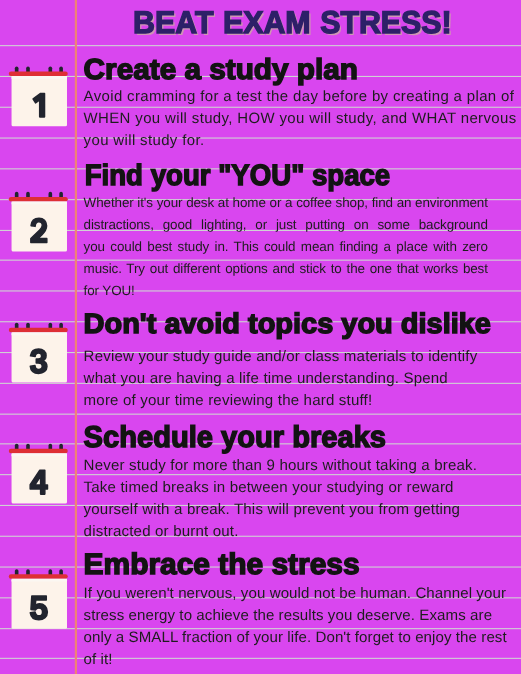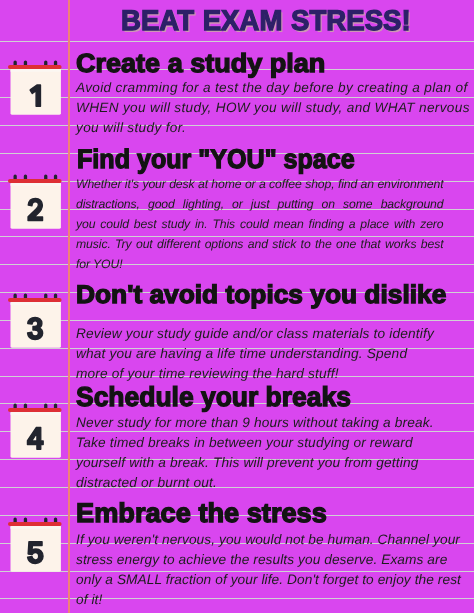--- a/index.html
+++ b/index.html
@@ -7,21 +7,21 @@
        -webkit-font-smoothing:antialiased;text-rendering:geometricPrecision;}
   #page{position:relative;width:474px;height:613px;background:#d946ef;overflow:hidden;}
   .rule{position:absolute;left:0;width:474px;height:1px;background:#d0d1d3;}
   #margin-line{position:absolute;left:68.1px;top:0;width:2.1px;height:613px;background:#ef8275;}
   #title{position:absolute;left:121.2px;top:6.8px;width:340px;white-space:nowrap;text-align:left;font-weight:bold;font-size:28.6px;color:#2d2068;line-height:28.6px;transform:scaleX(0.965);transform-origin:left top;
     letter-spacing:0px;word-spacing:1.0px;-webkit-text-stroke:1.28px #2d2068;text-shadow:1.8px 1.7px 0 rgba(203,184,155,.7);}
   .item{position:absolute;left:0;width:474px;}
   .cal{position:absolute;left:8.2px;width:58px;height:54px;-webkit-font-smoothing:antialiased;opacity:0.999;}
   .head{position:absolute;left:76.5px;font-weight:bold;color:#131313;white-space:nowrap;
     -webkit-text-stroke:1.35px #131313;transform-origin:left top;}
-  .body{position:absolute;left:76px;color:#1d1d1d;font-style:italic;}
+  .body{position:absolute;left:76px;color:#1d1d1d;}
   .bl{white-space:nowrap;height:19.78px;line-height:19.78px;}
   .just .bl{white-space:normal;text-align:justify;text-align-last:justify;width:367.5px;}
   .just .bl.last{text-align:center;text-align-last:left;}
 </style>
 </head>
 <body>
 
 <div id="page">
   <div id="rules">
       <div class="rule" style="top: 41.4px;"></div>
@@ -101,21 +101,21 @@
             <rect x="36.1" y="-4.6" width="3.3" height="7.6" rx="1.65" fill="#22242e"></rect>
             <rect x="45.9" y="-4.6" width="3.3" height="7.6" rx="1.65" fill="#22242e"></rect>
             <rect x="0" y="0" width="53.6" height="4.1" rx="2.05" fill="#de2f35"></rect>
             <rect x="2.5" y="4.1" width="50.4" height="2.6" fill="#fbf7f2"></rect>
             <g transform="translate(17.58,19.60) scale(0.1944,0.2160)">
               <path d="M 49 -1 C 70 -1 84 10 84 26 C 84 37 77 45 67 48 C 79 51 88 60 88 72 C 88 89 72 101 49 101 C 27 101 12 90 10 71 L 32 68 C 33 79 39 85 49 85 C 59 85 66 79 66 71 C 66 62 59 57 47 57 L 38 57 L 38 41 L 47 41 C 57 41 63 36 63 28 C 63 20 57 15 49 15 C 40 15 34 21 33 30 L 11 27 C 14 9 28 -1 49 -1 Z" fill="none" stroke="#fdf3ea" stroke-width="22" stroke-linejoin="round"></path>
               <path d="M 49 -1 C 70 -1 84 10 84 26 C 84 37 77 45 67 48 C 79 51 88 60 88 72 C 88 89 72 101 49 101 C 27 101 12 90 10 71 L 32 68 C 33 79 39 85 49 85 C 59 85 66 79 66 71 C 66 62 59 57 47 57 L 38 57 L 38 41 L 47 41 C 57 41 63 36 63 28 C 63 20 57 15 49 15 C 40 15 34 21 33 30 L 11 27 C 14 9 28 -1 49 -1 Z" fill="#22242e" fill-rule="evenodd" stroke="#22242e" stroke-width="7" stroke-linejoin="round"></path>
             </g>
           </svg></div>
         <div class="head" style="left:76.2px;top:282.62576px;font-size:25.6px;line-height:25.6px;transform:scaleX(1.028)">Don't avoid topics you dislike</div>
-        <div class="body" style="top:324px;font-size:13.7px;letter-spacing:0.1642px">
+        <div class="body" style="top:314px;font-size:13.7px;letter-spacing:0.1642px">
           <div class="bl">Review your study guide and/or class materials to identify</div>
           <div class="bl">what you are having a life time understanding. Spend</div>
           <div class="bl last">more of your time reviewing the hard stuff!</div>
         </div>
       </div>
       <div class="item">
         <div class="cal" style="top:407.8px"><svg width="58" height="56" viewBox="0 0 58 56" style="overflow:visible;shape-rendering:geometricPrecision">
             <rect x="2.5" y="4.1" width="50.4" height="45.6" rx="1.4" fill="#fdf3ea"></rect>
             <rect x="5.5" y="-4.6" width="3.3" height="7.6" rx="1.65" fill="#22242e"></rect>
             <rect x="15.8" y="-4.6" width="3.3" height="7.6" rx="1.65" fill="#22242e"></rect>

